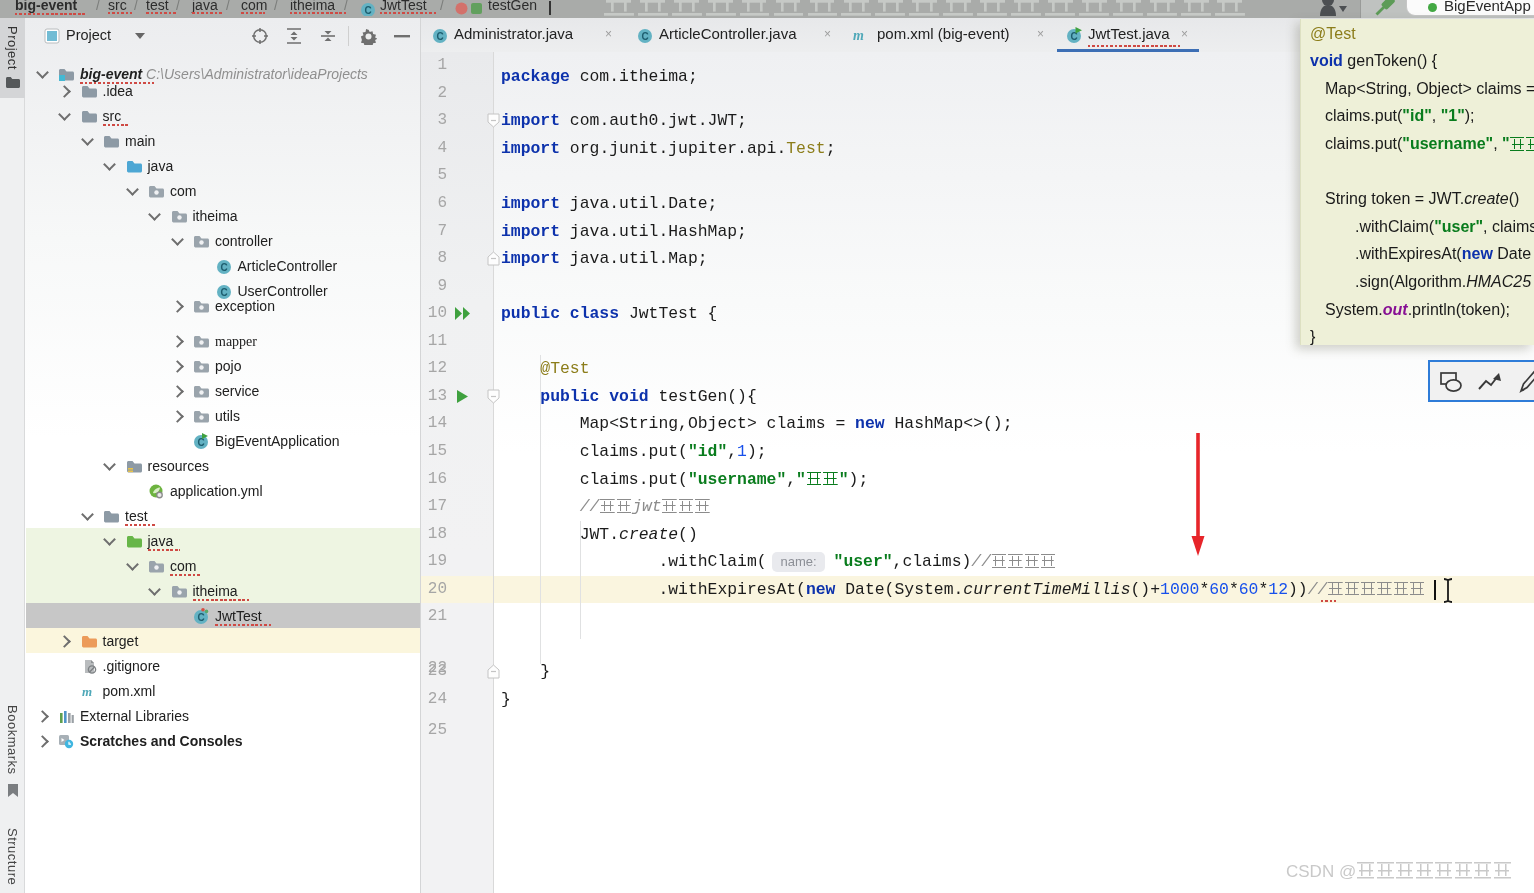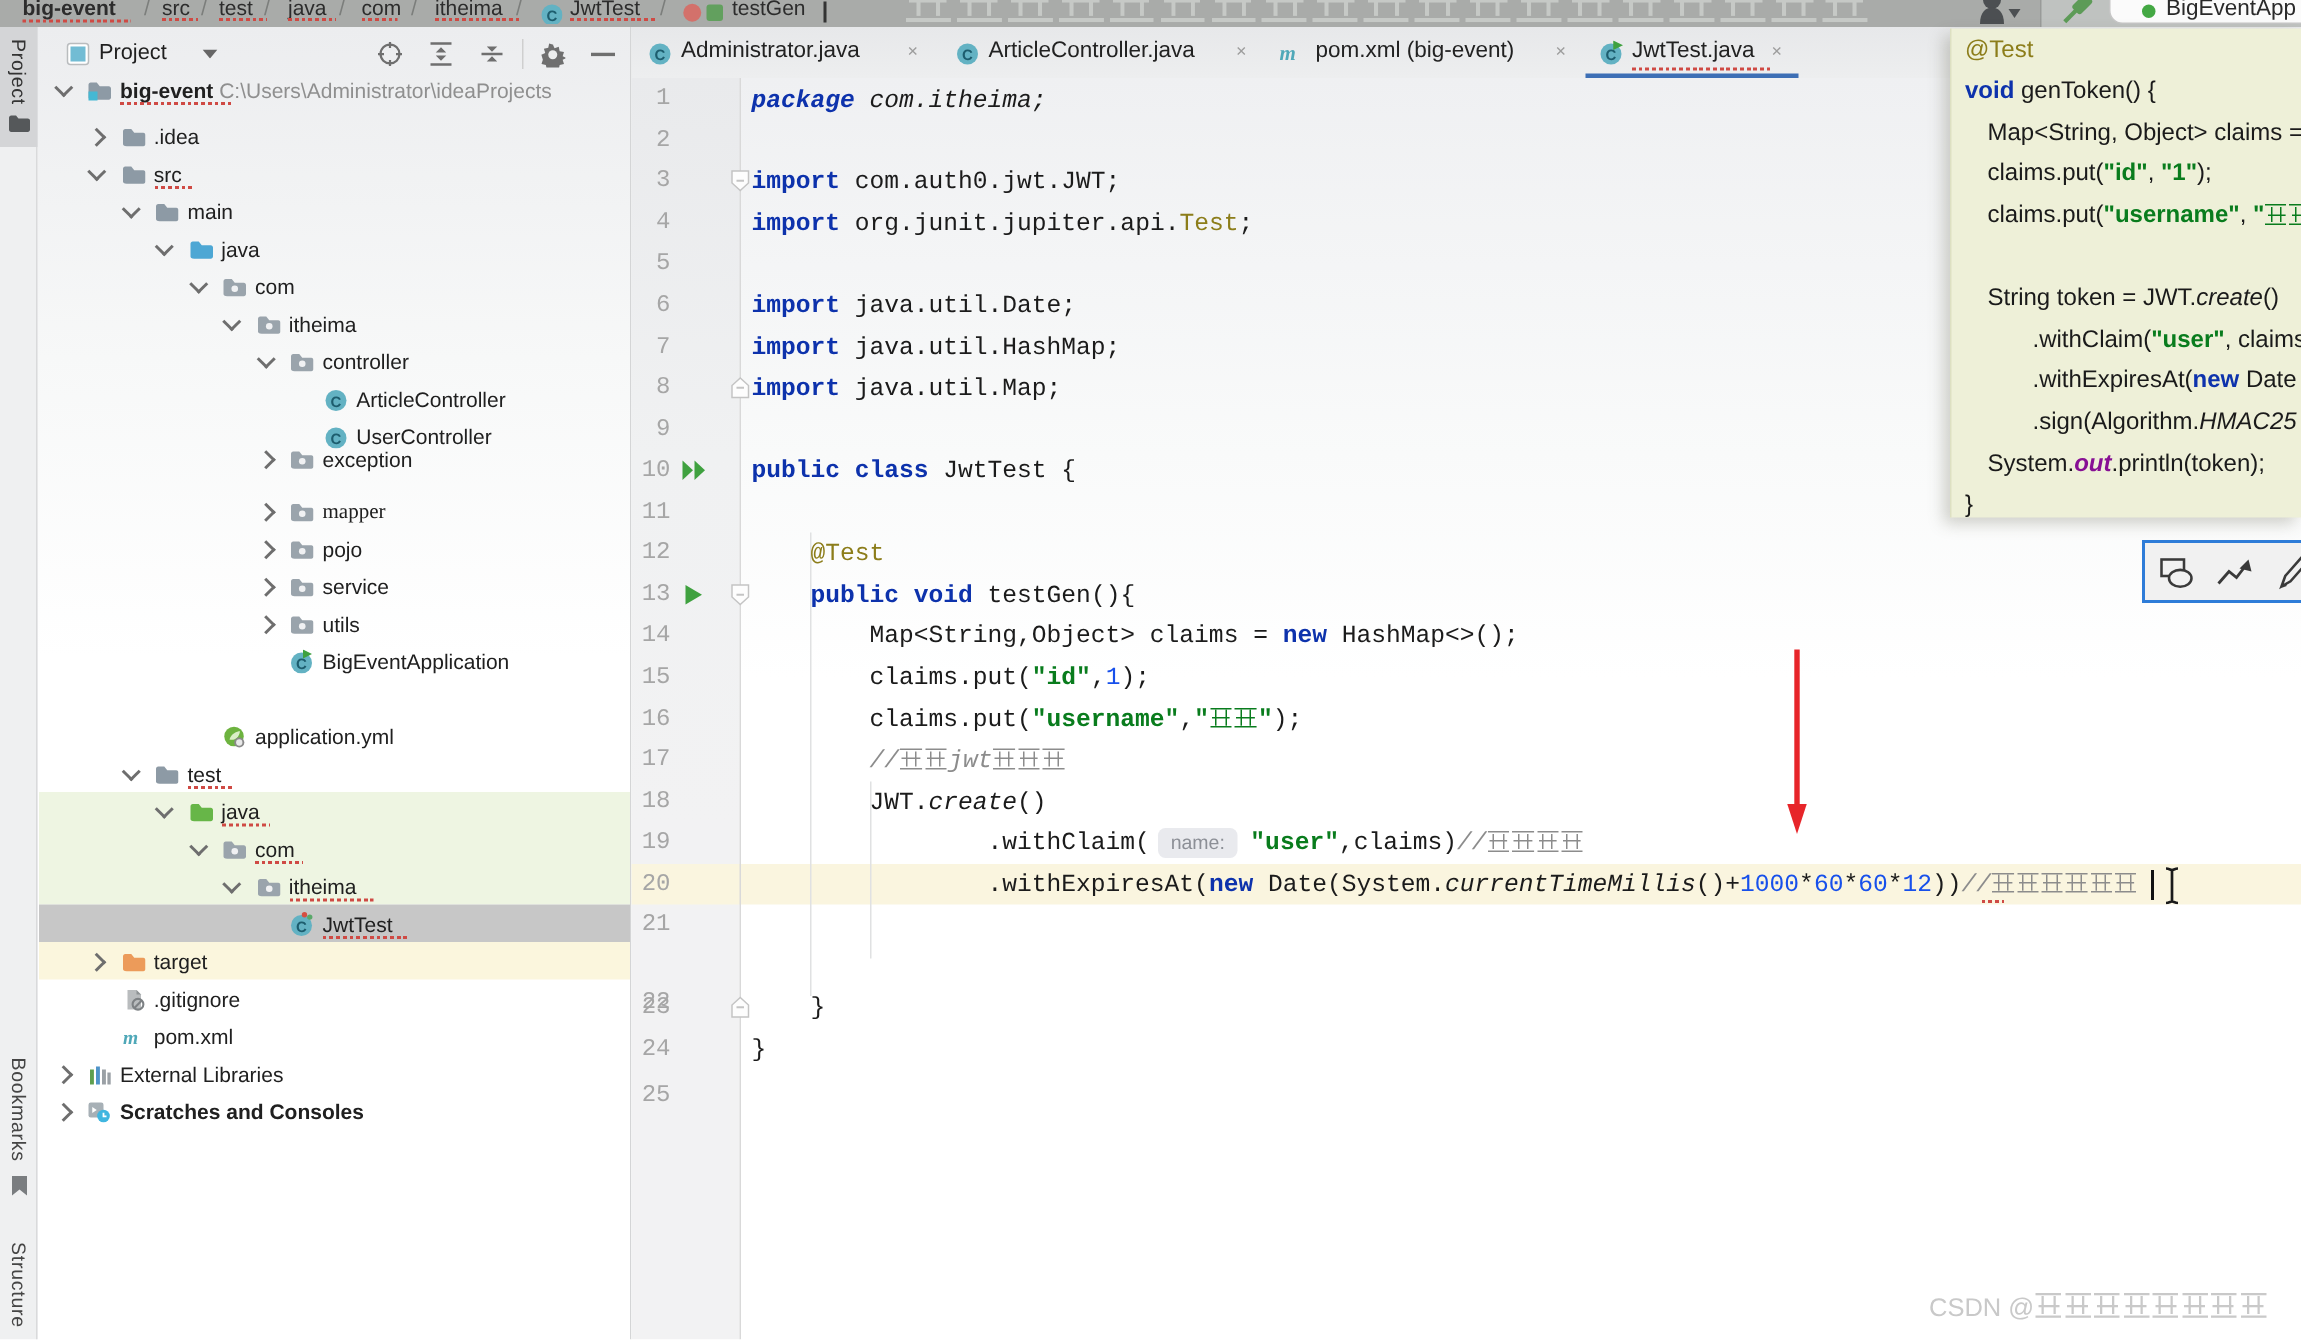--- a/index.html
+++ b/index.html
@@ -86,21 +86,21 @@
       <svg class="abs" style="left:335px;top:10px;" width="17" height="17" viewBox="0 0 17 17">
         <path d="M8.5 1.5 l1.2 2.6 2.8-.9 .6 2.9 2.9.6-.9 2.8 2.6 1.2-2.6 1.2 .9 2.8-2.9.6-.6 2.9-2.8-.9-1.2 2.6-1.2-2.6-2.8.9-.6-2.9-2.9-.6 .9-2.8L.9 8.5l2.6-1.2-.9-2.8 2.9-.6 .6-2.9 2.8.9Z" fill="#6f6f6f"></path>
         <circle cx="8.5" cy="8.5" r="3" fill="#eceded"></circle>
       </svg>
       <svg class="abs" style="left:369px;top:17px;" width="16" height="3" viewBox="0 0 16 3">
         <rect width="16" height="2.4" fill="#6f6f6f"></rect>
       </svg>
       <div class="abs" style="left:1px;top:509.5px;width:394px;height:75px;background:#eef5e2;"></div>
       <div class="abs" style="left:1px;top:584.5px;width:394px;height:25px;background:#c7c7c7;"></div>
       <div class="abs" style="left:1px;top:609.5px;width:394px;height:25px;background:#fbf6dd;"></div>
-      <div class="trow" style="top:30px;"><i class="chev open" style="left:12.5px;top:12px;"></i><span class="ticon" style="left:33.0px;"><svg class="abs" style="left:0px;top:0px;" width="16" height="16" viewBox="0 0 16 16">
+      <div class="trow" style="top:44px;font-style:italic;"><i class="chev open" style="left:12.5px;top:12px;"></i><span class="ticon" style="left:33.0px;"><svg class="abs" style="left:0px;top:0px;" width="16" height="16" viewBox="0 0 16 16">
             <path d="M1 4.5 C1 3.7 1.6 3 2.5 3 h4 l2 2.5 h6 c.9 0 1.5.7 1.5 1.5 v6 c0 .8-.6 1.5-1.5 1.5 h-11 C1.6 14.5 1 13.8 1 13 Z" fill="#8d9aa5"></path>
             <rect x="1" y="9" width="6" height="6" fill="#45b8d3"></rect>
           </svg></span><span class="tlabel" style="left:55.0px;"><span style="font-weight:bold;color:#202020">big-event</span><span style="color:#8f8f8f"> C:\Users\Administrator\ideaProjects</span></span><i class="sq" style="left:55.0px;width:74px;top:20px;"></i></div>
       <div class="trow" style="top:60.5px;"><i class="chev closed" style="left:35.0px;top:12px;"></i><span class="ticon" style="left:55.5px;"><svg class="abs" style="left:0px;top:0px;" width="16" height="16" viewBox="0 0 16 16">
             <path d="M1 4.5 C1 3.7 1.6 3 2.5 3 h4 l2 2.5 h6 c.9 0 1.5.7 1.5 1.5 v6 c0 .8-.6 1.5-1.5 1.5 h-11 C1.6 14.5 1 13.8 1 13 Z" fill="#8d9aa5"></path>
           </svg></span><span class="tlabel" style="left:77.5px;"><span style="font-weight:normal;color:#202020">.idea</span></span></div>
       <div class="trow" style="top:85.5px;"><i class="chev open" style="left:35.0px;top:12px;"></i><span class="ticon" style="left:55.5px;"><svg class="abs" style="left:0px;top:0px;" width="16" height="16" viewBox="0 0 16 16">
             <path d="M1 4.5 C1 3.7 1.6 3 2.5 3 h4 l2 2.5 h6 c.9 0 1.5.7 1.5 1.5 v6 c0 .8-.6 1.5-1.5 1.5 h-11 C1.6 14.5 1 13.8 1 13 Z" fill="#8d9aa5"></path>
           </svg></span><span class="tlabel" style="left:77.5px;"><span style="font-weight:normal;color:#202020">src</span></span><i class="sq" style="left:77.5px;width:26px;top:20px;"></i></div>
       <div class="trow" style="top:110.5px;"><i class="chev open" style="left:57.5px;top:12px;"></i><span class="ticon" style="left:78.0px;"><svg class="abs" style="left:0px;top:0px;" width="16" height="16" viewBox="0 0 16 16">
@@ -147,20 +147,25 @@
           </svg></span><span class="tlabel" style="left:190.0px;"><span style="font-weight:normal;color:#202020">service</span></span></div>
       <div class="trow" style="top:385.5px;"><i class="chev closed" style="left:147.5px;top:12px;"></i><span class="ticon" style="left:168.0px;"><svg class="abs" style="left:0px;top:0px;" width="16" height="16" viewBox="0 0 16 16">
             <path d="M1 4.5 C1 3.7 1.6 3 2.5 3 h4 l2 2.5 h6 c.9 0 1.5.7 1.5 1.5 v6 c0 .8-.6 1.5-1.5 1.5 h-11 C1.6 14.5 1 13.8 1 13 Z" fill="#9aa4ac"></path>
             <circle cx="8.5" cy="9.5" r="2.2" fill="#fff" opacity=".85"></circle>
           </svg></span><span class="tlabel" style="left:190.0px;"><span style="font-weight:normal;color:#202020">utils</span></span></div>
       <div class="trow" style="top:410.5px;"><span class="ticon" style="left:168.0px;"><svg class="abs" style="left:0px;top:0px;" width="16" height="16" viewBox="0 0 16 16">
             <circle cx="8" cy="9" r="7" fill="#63b2c3"></circle>
             <text x="8" y="13" font-size="10" font-weight="bold" fill="#1d5d6e" text-anchor="middle" font-family="Liberation Sans">C</text>
             <path d="M9 0 l6 3 -6 3 z" fill="#3fa13f"></path>
           </svg></span><span class="tlabel" style="left:190.0px;"><span style="font-weight:normal;color:#202020">BigEventApplication</span></span></div>
+      <div class="trow" style="top:435.5px;"><i class="chev open" style="left:80.0px;top:12px;"></i><span class="ticon" style="left:100.5px;"><svg class="abs" style="left:0px;top:0px;" width="16" height="16" viewBox="0 0 16 16">
+            <path d="M1 4.5 C1 3.7 1.6 3 2.5 3 h4 l2 2.5 h6 c.9 0 1.5.7 1.5 1.5 v6 c0 .8-.6 1.5-1.5 1.5 h-11 C1.6 14.5 1 13.8 1 13 Z" fill="#8d9aa5"></path>
+            <rect x="2" y="10" width="5" height="1.6" fill="#e8c24a"></rect>
+            <rect x="2" y="12.5" width="5" height="1.6" fill="#e8c24a"></rect>
+          </svg></span><span class="tlabel" style="left:122.5px;"><span style="font-weight:normal;color:#202020">resources</span></span></div>
       <div class="trow" style="top:460.5px;"><span class="ticon" style="left:123.0px;"><svg class="abs" style="left:0px;top:0px;" width="16" height="16" viewBox="0 0 16 16">
             <circle cx="8" cy="8" r="6.5" fill="#6db33f"></circle>
             <path d="M5 10 C6 6 10 4.5 12 4.5 C11.5 8.5 8.5 11 5 10Z" fill="#d9efc6"></path>
             <circle cx="11.5" cy="12" r="3.4" fill="#8a8a8a"></circle>
             <circle cx="11.5" cy="12" r="2.1" fill="#e9e9e9"></circle>
           </svg></span><span class="tlabel" style="left:145.0px;"><span style="font-weight:normal;color:#202020">application.yml</span></span></div>
       <div class="trow" style="top:485.5px;"><i class="chev open" style="left:57.5px;top:12px;"></i><span class="ticon" style="left:78.0px;"><svg class="abs" style="left:0px;top:0px;" width="16" height="16" viewBox="0 0 16 16">
             <path d="M1 4.5 C1 3.7 1.6 3 2.5 3 h4 l2 2.5 h6 c.9 0 1.5.7 1.5 1.5 v6 c0 .8-.6 1.5-1.5 1.5 h-11 C1.6 14.5 1 13.8 1 13 Z" fill="#8d9aa5"></path>
           </svg></span><span class="tlabel" style="left:100.0px;"><span style="font-weight:normal;color:#202020">test</span></span><i class="sq" style="left:100.0px;width:30px;top:20px;"></i></div>
       <div class="trow" style="top:510.5px;"><i class="chev open" style="left:80.0px;top:12px;"></i><span class="ticon" style="left:100.5px;"><svg class="abs" style="left:0px;top:0px;" width="16" height="16" viewBox="0 0 16 16">
@@ -293,21 +298,21 @@
         <path d="M1 14 h11 V6 L6.5 1 1 6 z" fill="#fdfdfd" stroke="#c4c4c4" stroke-width="1"></path>
         <path d="M4 7.5 h5" stroke="#c4c4c4" stroke-width="1.2"></path>
       </svg>
       <svg class="abs" style="left:33px;top:254.18px;" width="17" height="15" viewBox="0 0 17 15">
         <path d="M1 1 l7 6.5 -7 6.5z" fill="#3fa13f"></path>
         <path d="M9 1 l7 6.5 -7 6.5z" fill="#3fa13f"></path>
       </svg>
       <svg class="abs" style="left:35px;top:336.83000000000004px;" width="14" height="15" viewBox="0 0 14 15">
         <path d="M1 1 l11 6.5 -11 6.5z" fill="#3fa13f"></path>
       </svg>
-      <div class="cline" style="top:1px;font-style:italic;"><span class="kw">package</span> com.itheima;</div>
+      <div class="cline" style="top:11px;"><span class="kw">package</span> com.itheima;</div>
       <div class="cline" style="top:55.3px;"><span class="kw">import</span> com.auth0.jwt.JWT;</div>
       <div class="cline" style="top:82.9px;"><span class="kw">import</span> org.junit.jupiter.api.<span class="ann">Test</span>;</div>
       <div class="cline" style="top:138.0px;"><span class="kw">import</span> java.util.Date;</div>
       <div class="cline" style="top:165.5px;"><span class="kw">import</span> java.util.HashMap;</div>
       <div class="cline" style="top:193.1px;"><span class="kw">import</span> java.util.Map;</div>
       <div class="cline" style="top:248.2px;"><span class="kw">public class</span> JwtTest {</div>
       <div class="cline" style="top:303.3px;">    <span class="ann">@Test</span></div>
       <div class="cline" style="top:330.8px;">    <span class="kw">public void</span> testGen(){</div>
       <div class="cline" style="top:358.4px;">        Map&lt;String,Object&gt; claims = <span class="kw">new</span> HashMap&lt;&gt;();</div>
       <div class="cline" style="top:385.9px;">        claims.put(<span class="str">"id"</span>,<span class="num">1</span>);</div>

